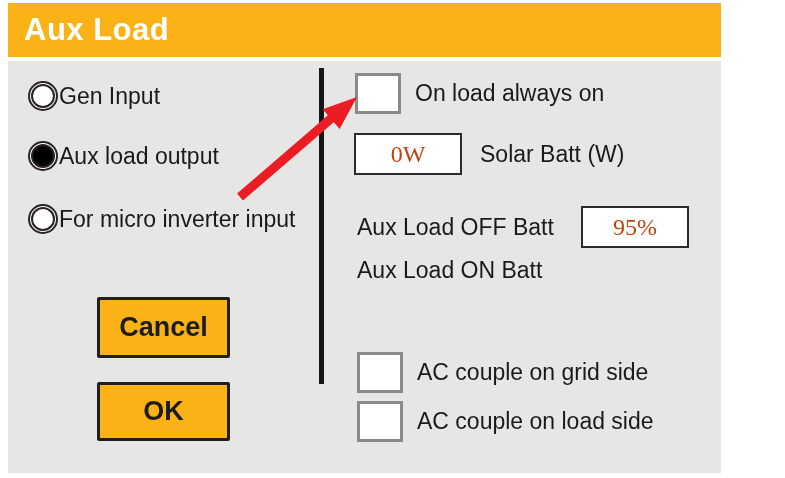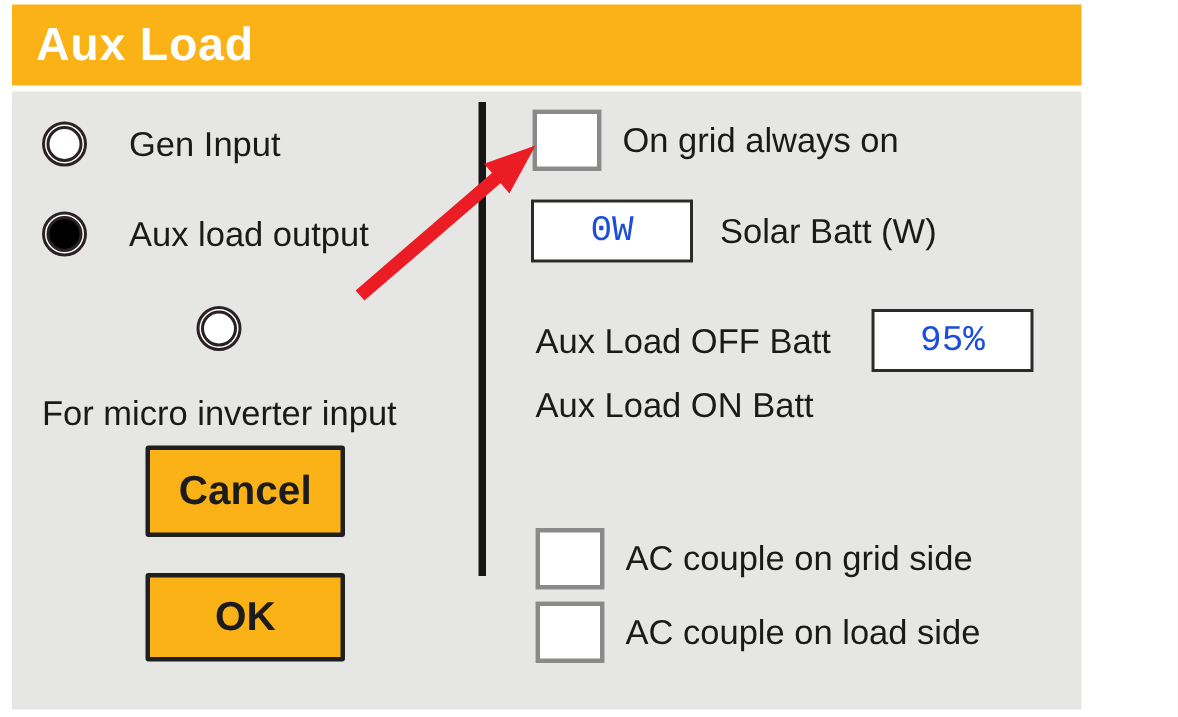--- a/index.html
+++ b/index.html
@@ -17,21 +17,21 @@
   }
   
   .panel{
     position:absolute;left:8px;top:61px;width:777px;height:412px;background:#E6E7E5;
   }
   .divider{
     position:absolute;left:319px;top:68px;width:5px;height:316px;background:#161616;
   }
   
   .radio-row{
-    position:absolute;left:28px;display:flex;align-items:center;gap:28px;cursor:default;
+    position:absolute;left:28px;display:flex;align-items:center;gap:1px;cursor:default;
   }
   .radio-outer{
     width:30px;height:30px;border:2px solid #2a2225;border-radius:50%;
     background:#ffffff;display:flex;align-items:center;justify-content:center;box-sizing:border-box;
     flex:0 0 auto;
   }
   .radio-inner{
     width:20px;height:20px;border:2px solid #2a2225;border-radius:50%;background:#ffffff;
   }
   .radio-row.selected .radio-inner{background:#000000;}
@@ -46,22 +46,22 @@
   .btn-ok{top:382px;height:59px;}
   
   .check-row{position:absolute;display:flex;align-items:center;gap:14px;}
   .checkbox{
     width:46px;height:41px;border:3px solid #8a8a8a;background:#ffffff;box-sizing:border-box;
     flex:0 0 auto;cursor:pointer;
   }
   
   .field{
     border:2px solid #2b2b2b;background:#ffffff;box-sizing:border-box;
-    width:108px;height:42px;font-family:Liberation Mono, monospace;
-    font-size:24px;color:#1d4ed8;text-align:center;padding:0;display:block;
+    width:108px;height:42px;font-family:Liberation Serif, serif;
+    font-size:24px;color:#c2410c;text-align:center;padding:0;display:block;
   }
   .solar-row{position:absolute;left:354px;top:133px;display:flex;align-items:center;gap:18px;}
   .batt-row{position:absolute;left:357px;display:flex;align-items:center;}
   .batt-row .lbl{flex:0 0 224px;}
   
   .arrow-svg{position:absolute;left:0;top:0;pointer-events:none;}
 </style>
 </head>
 <body>
 
@@ -80,33 +80,33 @@
         <span class="radio-inner"></span>
       </span>
     <span class="lbl">Gen Input</span>
   </div>
   <div class="radio-row selected" style="top:141px;">
     <span class="radio-outer">
         <span class="radio-inner"></span>
       </span>
     <span class="lbl">Aux load output</span>
   </div>
-  <div class="radio-row" style="top:204px;flex-direction:column;">
+  <div class="radio-row" style="top:204px;">
     <span class="radio-outer">
         <span class="radio-inner"></span>
       </span>
     <span class="lbl">For micro inverter input</span>
   </div>
 
   <div class="btn btn-cancel">Cancel</div>
   <div class="btn btn-ok">OK</div>
 
   <div class="check-row" style="left:355px;top:73px;">
     <span class="checkbox"></span>
-    <span class="lbl">On grid always on</span>
+    <span class="lbl">On load always on</span>
   </div>
 
   <div class="solar-row">
     <input class="field" value="0W" style="">
     <span class="lbl">Solar Batt (W)</span>
   </div>
 
   <div class="batt-row" style="top:206px;">
     <span class="lbl">Aux Load OFF Batt</span>
     <input class="field" value="95%" style="">

